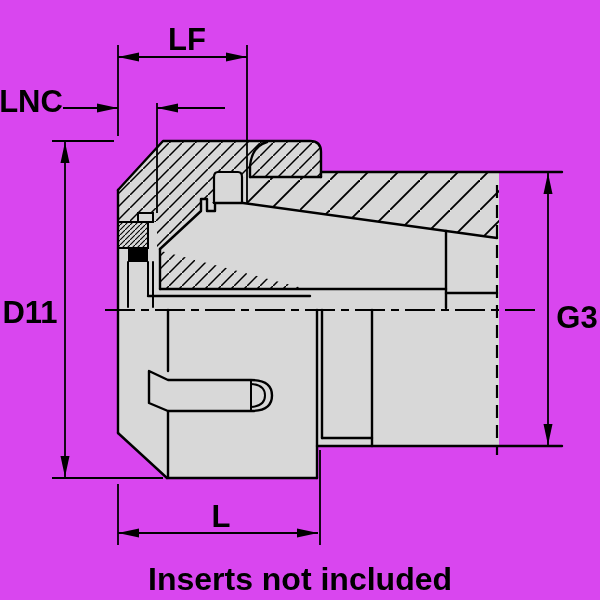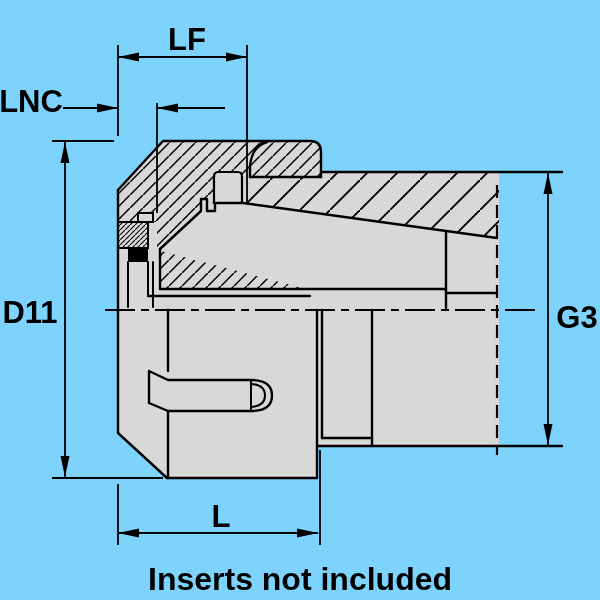--- a/index.html
+++ b/index.html
@@ -1,16 +1,16 @@
 <!DOCTYPE html>
 <html><head>
 <meta charset="utf-8">
 <style>
   html,body{margin:0;padding:0;background:#ffffff;}
-  .stage{position:relative;width:600px;height:600px;background:#7dd3fc;overflow:hidden;
+  .stage{position:relative;width:600px;height:600px;background:#d946ef;overflow:hidden;
          font-family:"Liberation Sans", sans-serif;}
   svg{position:absolute;left:0;top:0;}
   .dim-label{font-family:"Liberation Sans", sans-serif;font-size:31px;font-weight:700;fill:#000;}
   .note-label{font-family:"Liberation Sans", sans-serif;font-size:32px;font-weight:700;fill:#000;}
 </style>
 </head>
 <body>
 
 <div class="stage">
 <svg width="600" height="600" viewBox="0 0 600 600">

